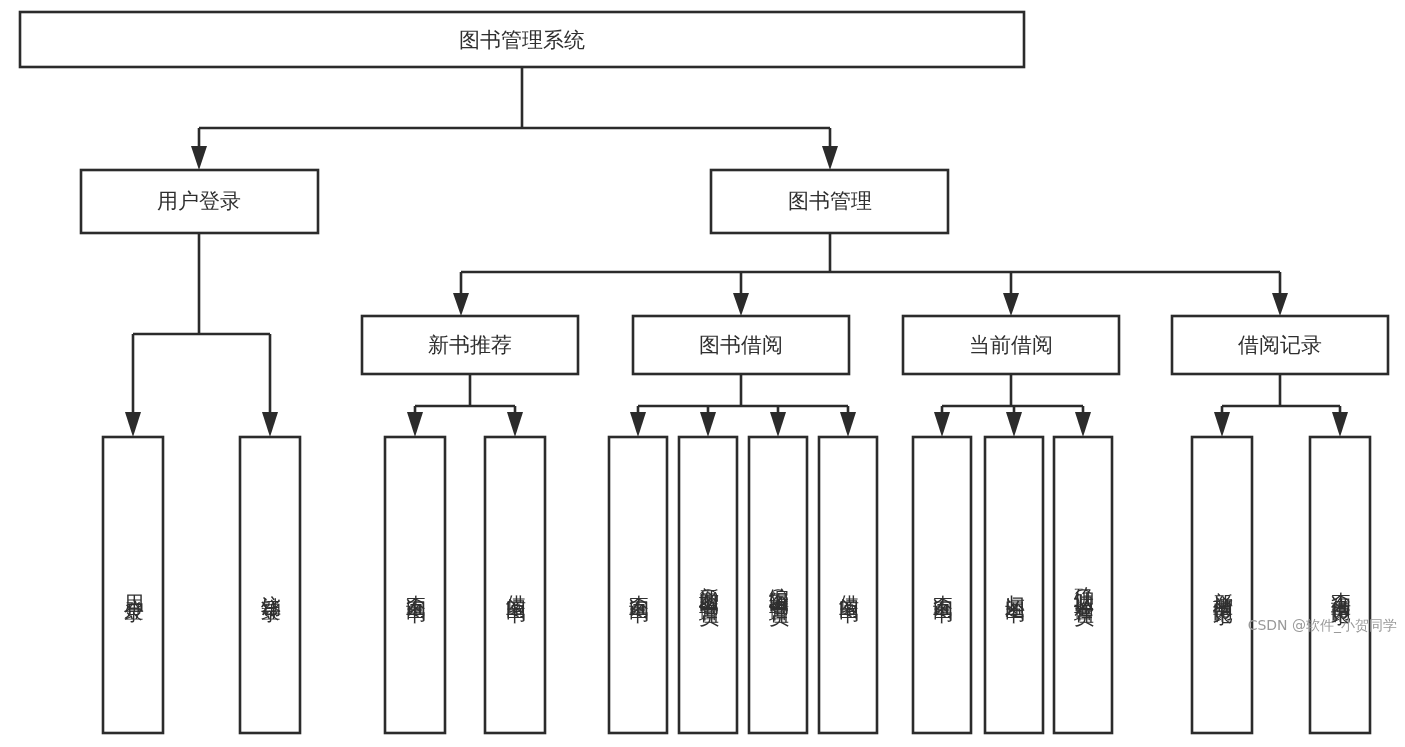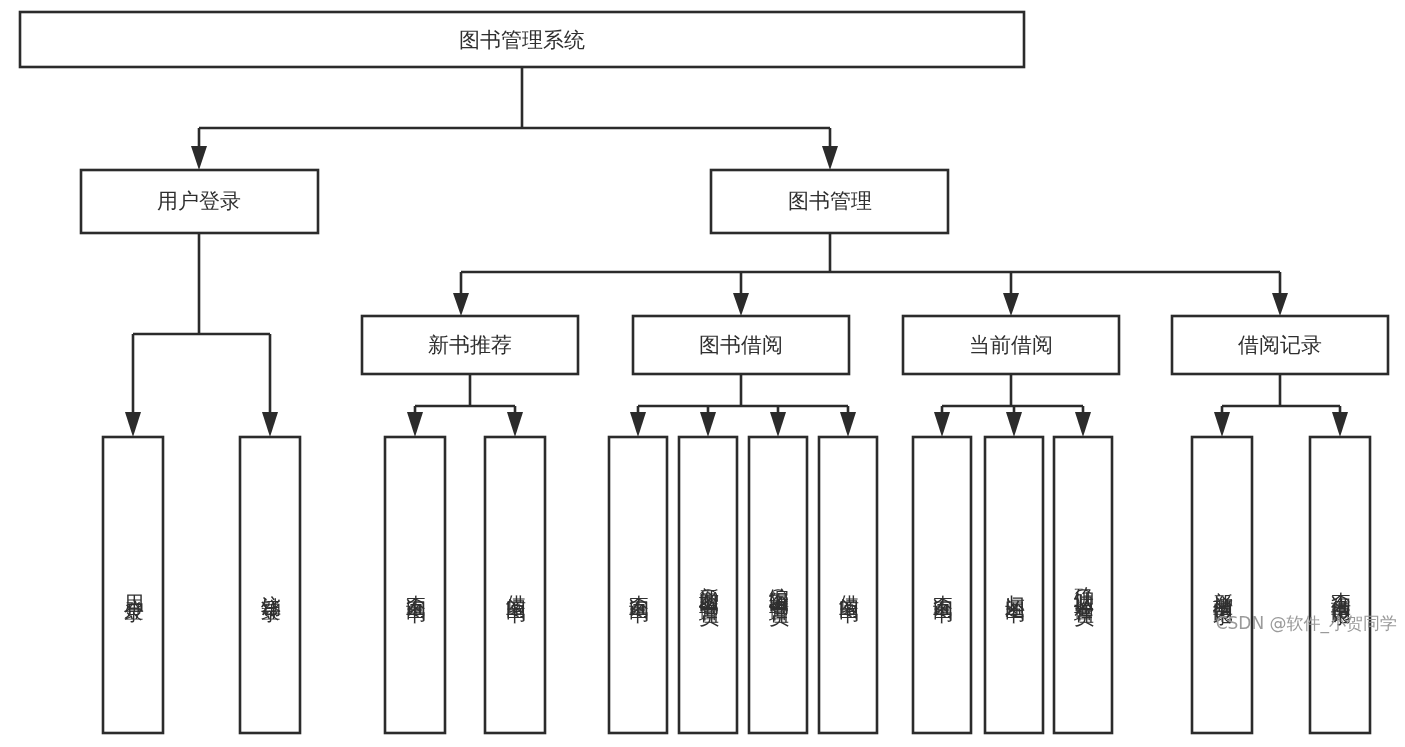--- a/index.html
+++ b/index.html
@@ -57,21 +57,21 @@
     text-orientation: upright;
     letter-spacing: 3px;
     dominant-baseline: middle;
     text-anchor: middle;
   }
   .watermark-text {
     position: absolute;
     right: 8px;
     bottom: 6px;
     font-family: "DejaVu Sans", "Liberation Sans", sans-serif;
-    font-size: 17px;
+    font-size: 14px;
     color: #9a9a9a;
     white-space: nowrap;
     user-select: none;
   }
 </style>
 </head>
 <body>
 
 <div id="diagram-root">
 

